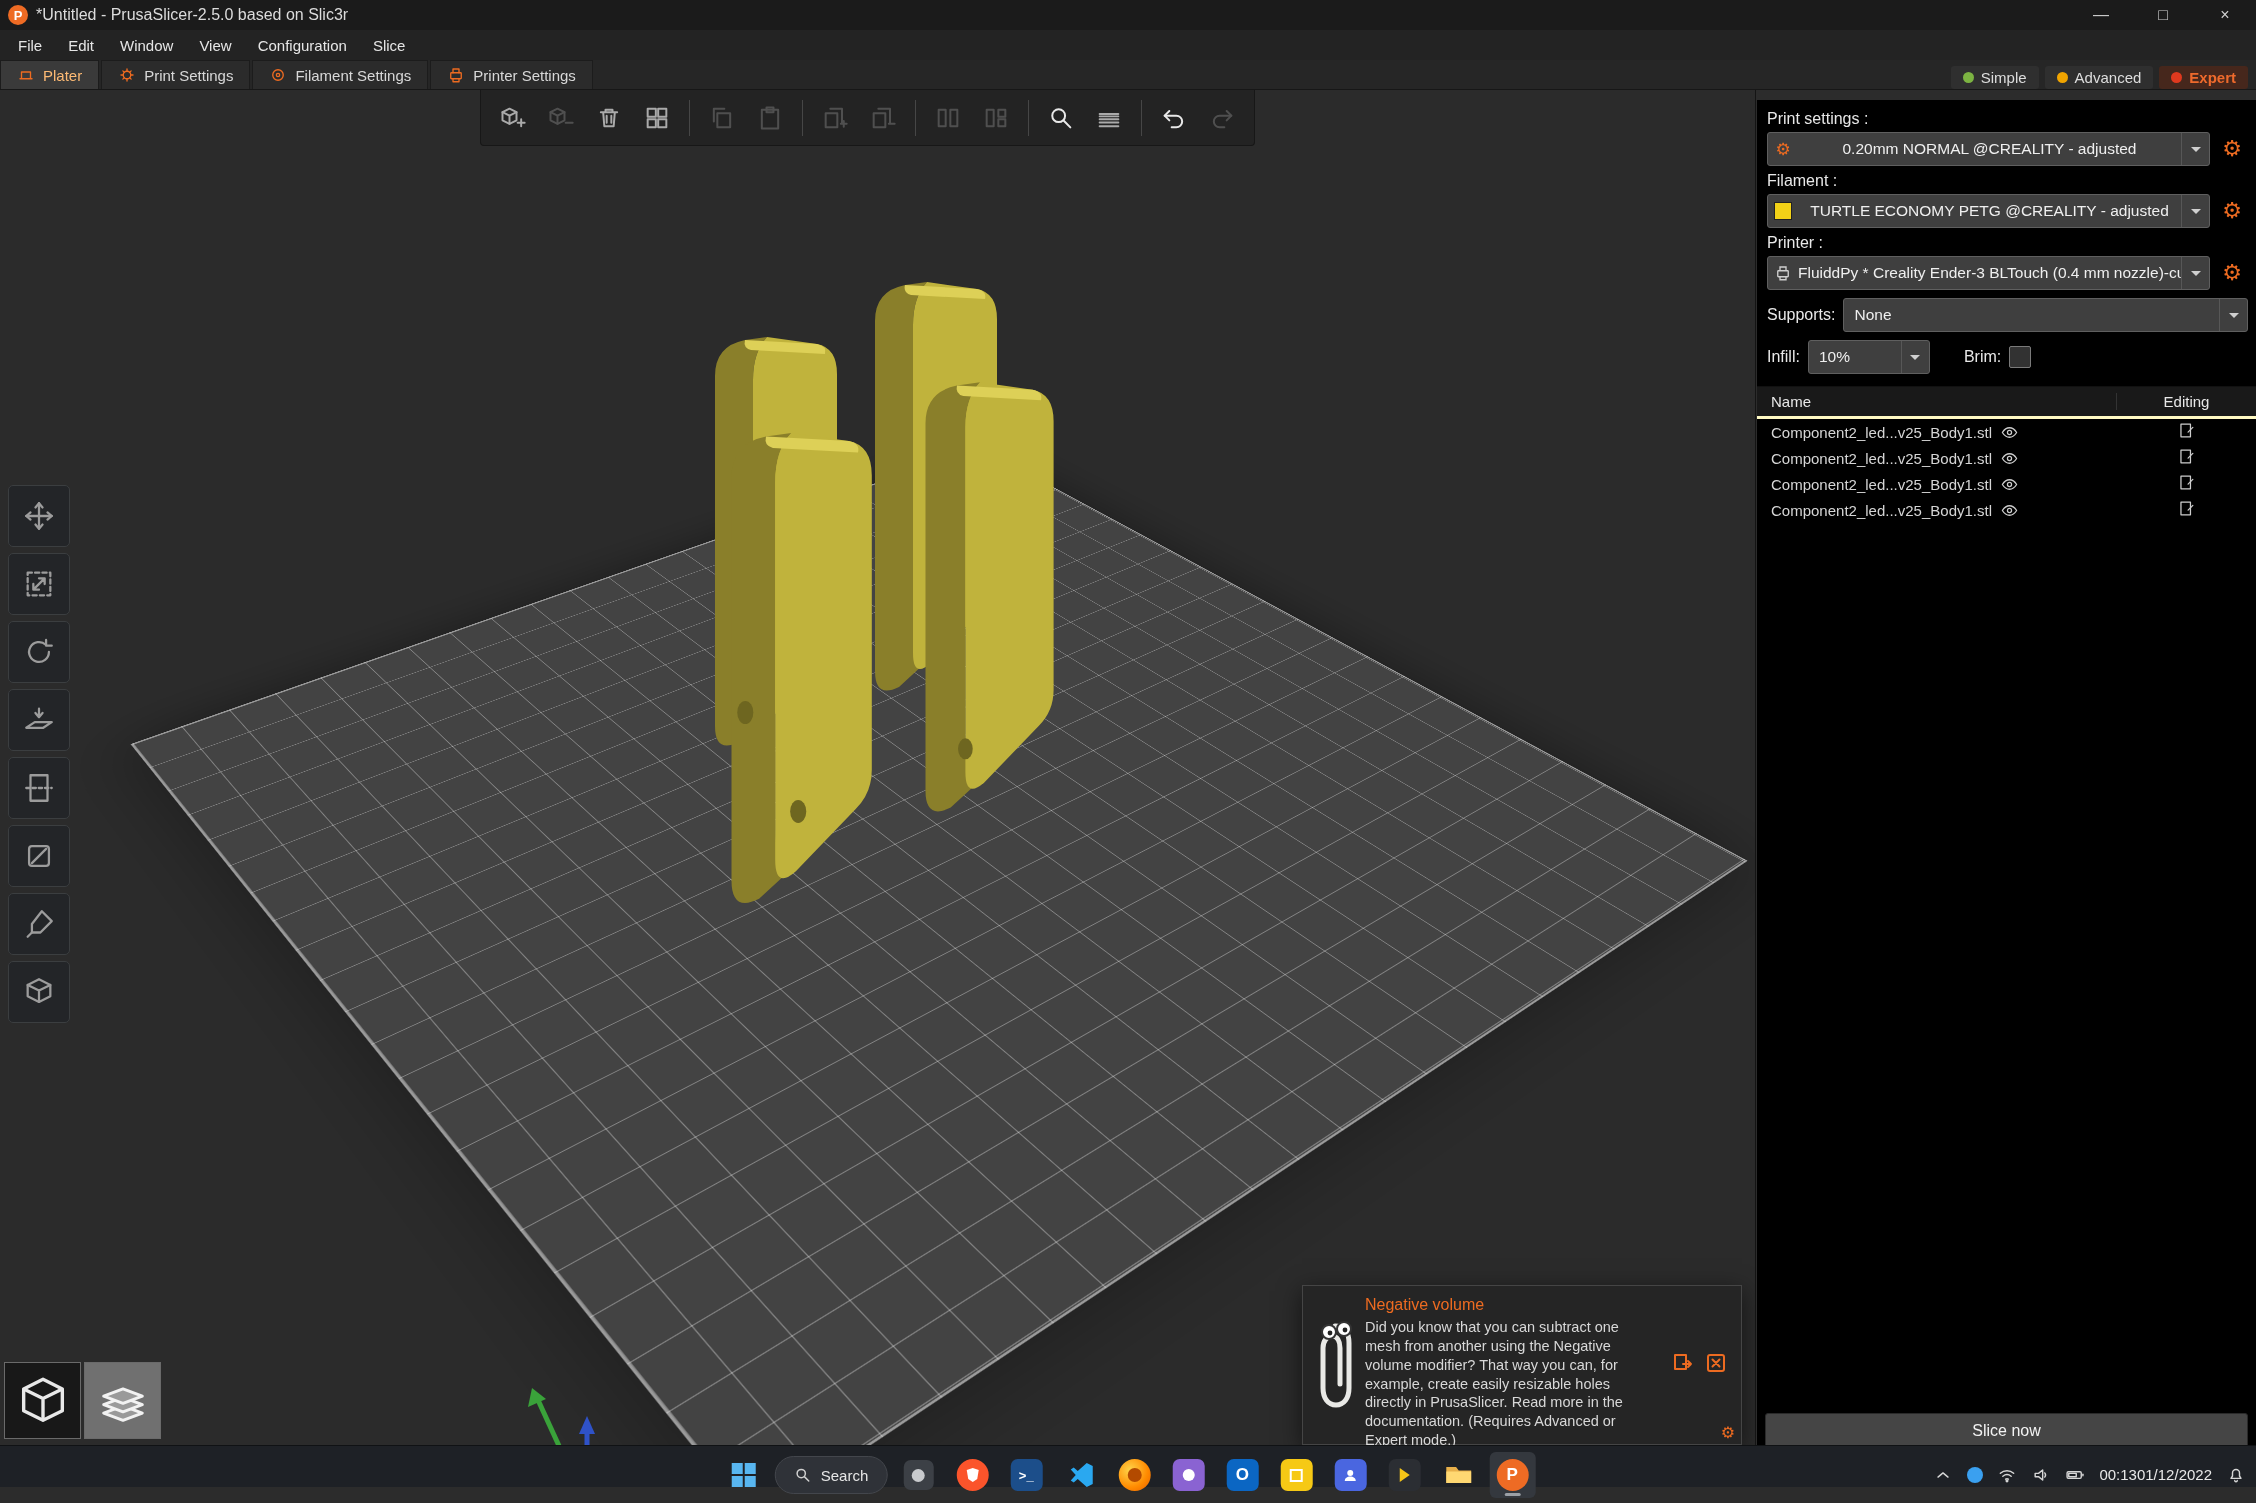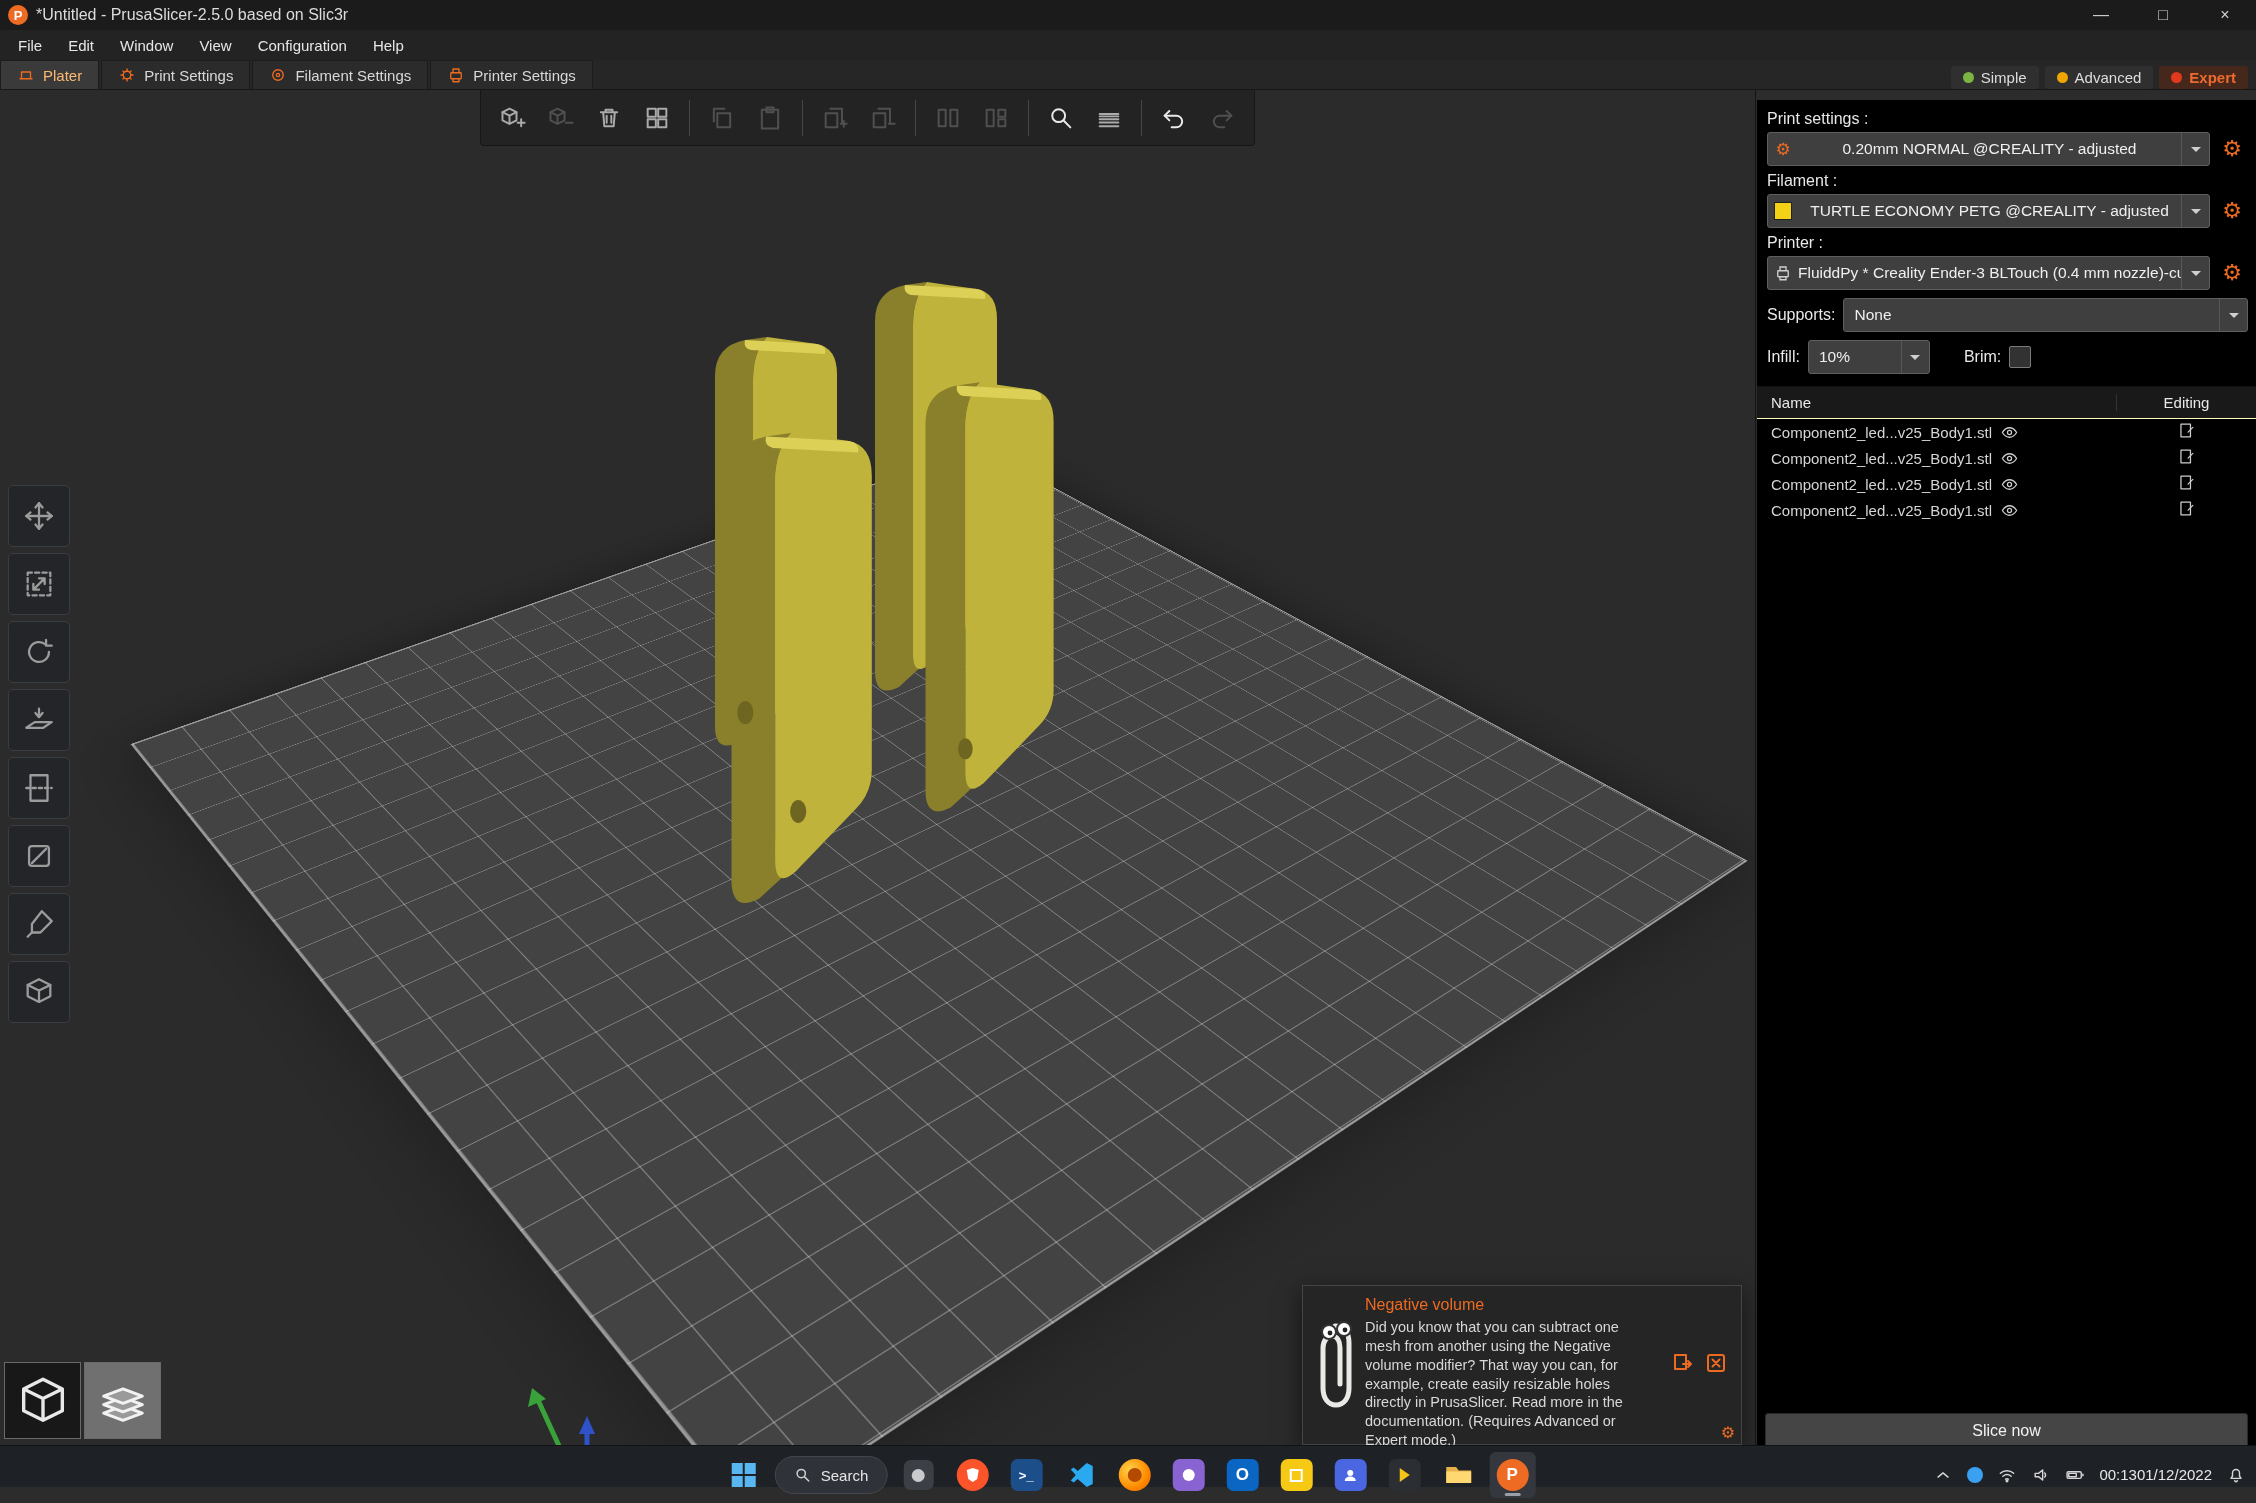--- a/index.html
+++ b/index.html
@@ -101,21 +101,21 @@
   .combo .arrow::after{content:"";border:5px solid transparent;border-top-color:#cfcfcf;margin-top:6px}
   .gearbtn{width:32px;height:32px;flex:none;display:flex;align-items:center;justify-content:center;
     color:#ed6b21;font-size:22px}
   .inlinerow{display:flex;align-items:center;gap:8px;margin:8px 0 6px 0}
   .inlinerow .plabel{margin:0}
   .swatch{width:18px;height:18px;border:1px solid #222}
   .checkbox{width:22px;height:22px;background:#323232;border:1px solid #7a7a7a;border-radius:2px}
 
   
   #objtable{margin-top:12px;margin-left:-10px;margin-right:-8px;border-top:1px solid #111}
-  .thead{height:32px;background:#191919;display:flex;align-items:center;border-bottom:1px solid #fef9c3}
+  .thead{height:32px;background:#191919;display:flex;align-items:center;border-bottom:3px solid #fef9c3}
   .thead .hname{flex:1;padding-left:14px;font-size:15px;color:#e8e8e8}
   .thead .hedit{width:140px;text-align:center;font-size:15px;color:#e8e8e8;border-left:1px solid #333}
   .trow{height:26px;display:flex;align-items:center}
   .trow .rname{padding-left:14px;font-size:15px;color:#d5d5d5;white-space:nowrap}
   .trow .eye{margin-left:8px;display:flex;align-items:center}
   .trow .spacer{flex:1}
   .trow .ecell{width:140px;display:flex;justify-content:center}
   .trow svg{width:19px;height:19px}
   .trow svg *{stroke:#cdcdcd;stroke-width:1.6;fill:none;stroke-linecap:round;stroke-linejoin:round}
   #slicebtn{position:absolute;left:8px;right:8px;bottom:6px;height:36px;background:#454545;
@@ -162,21 +162,21 @@
         </div>
     </div>
   </div>
 
   <div id="menubar">
     <span class="menuitem">File</span>
     <span class="menuitem">Edit</span>
     <span class="menuitem">Window</span>
     <span class="menuitem">View</span>
     <span class="menuitem">Configuration</span>
-    <span class="menuitem">Help</span>
+    <span class="menuitem">Slice</span>
   </div>
 
   <div id="tabbar">
     <div class="tab active">
       <svg viewBox="0 0 24 24">
           <path d="M4 17h16M6 17V8h12v9"></path>
         </svg>
       <span>Plater</span>
     </div>
     <div class="tab">

